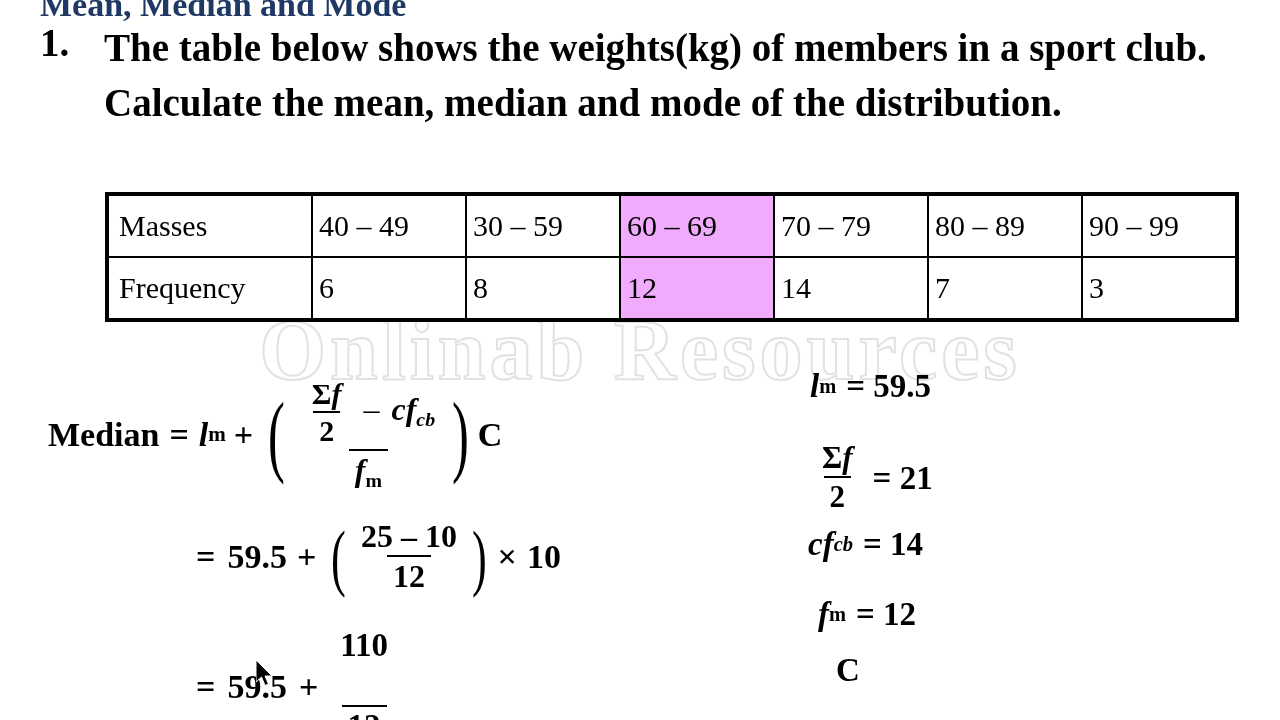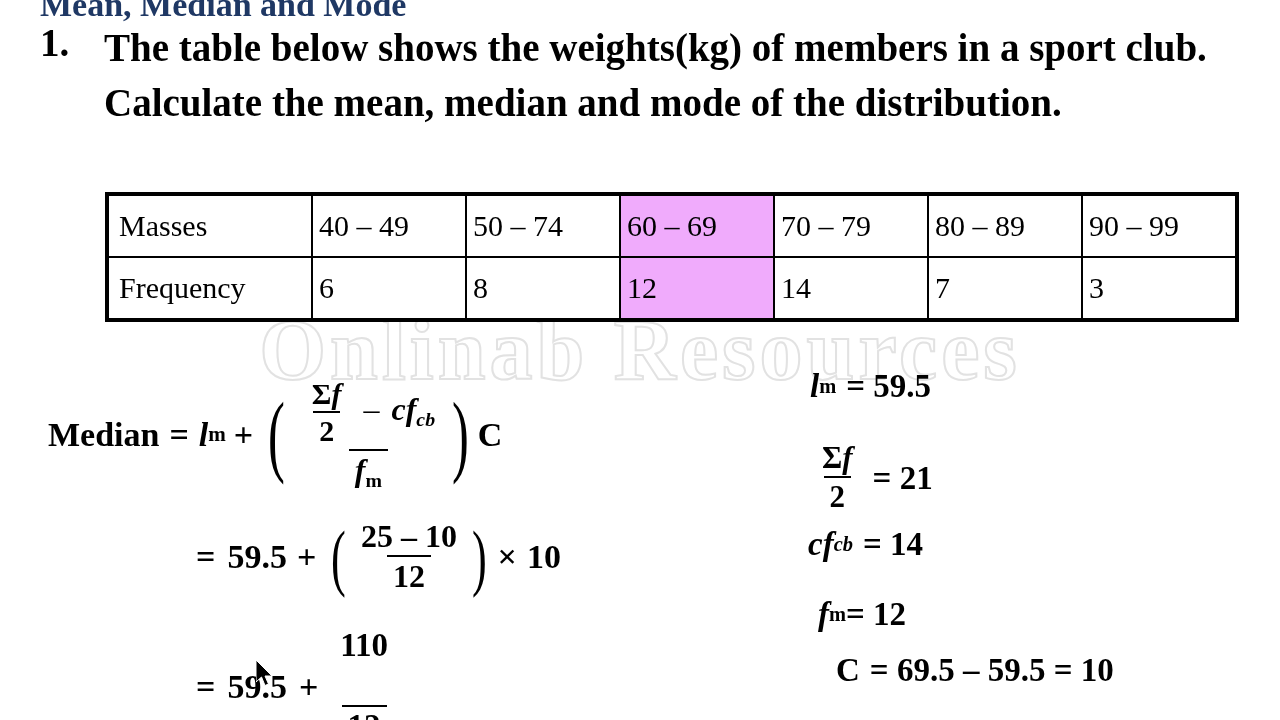--- a/index.html
+++ b/index.html
@@ -191,21 +191,21 @@
 <div id="question">
   <span class="qnum">1.</span>
   <div class="qtext">The table below shows the weights(kg) of members in a sport club. Calculate the mean, median and mode of the distribution.</div>
 </div>
 
 <table id="freq-table">
   <tbody>
       <tr>
     <td class="rowhead">Masses</td>
     <td class="cls">40 – 49</td>
-    <td class="cls">50 – 74</td>
+    <td class="cls">30 – 59</td>
     <td class="cls hl">60 – 69</td>
     <td class="cls">70 – 79</td>
     <td class="cls">80 – 89</td>
     <td class="cls">90 – 99</td>
   </tr>
   <tr>
     <td class="rowhead">Frequency</td>
     <td class="cls">6</td>
     <td class="cls">8</td>
     <td class="cls hl">12</td>
@@ -279,24 +279,23 @@
 
   <div class="rhs-row" style="left:8px; top:166px;">
     <span style="font-style:italic;">cf</span>
       <span class="subi">cb</span>
     <span style="margin-left:10px;">= 14</span>
   </div>
 
   <div class="rhs-row" style="left:18px; top:236px;">
     <span style="font-style:italic;">f</span>
       <span class="sub">m</span>
-    <span style="">= 12</span>
+    <span style="margin-left:10px;">= 12</span>
   </div>
 
   <div class="rhs-row" style="left:36px; top:292px;">
     <span>C</span>
-    <span style="margin-left:10px;">= 69.5 – 59.5 = 10</span>
   </div>
 </div>
 
 <svg id="cursor" viewBox="0 0 20 30">
   <polygon points="0,0 0,22 5.5,17 9,25.5 12.5,24 9,16 16,16" fill="#000" stroke="#fff" stroke-width="1"></polygon>
 </svg>
 
 </body></html>

